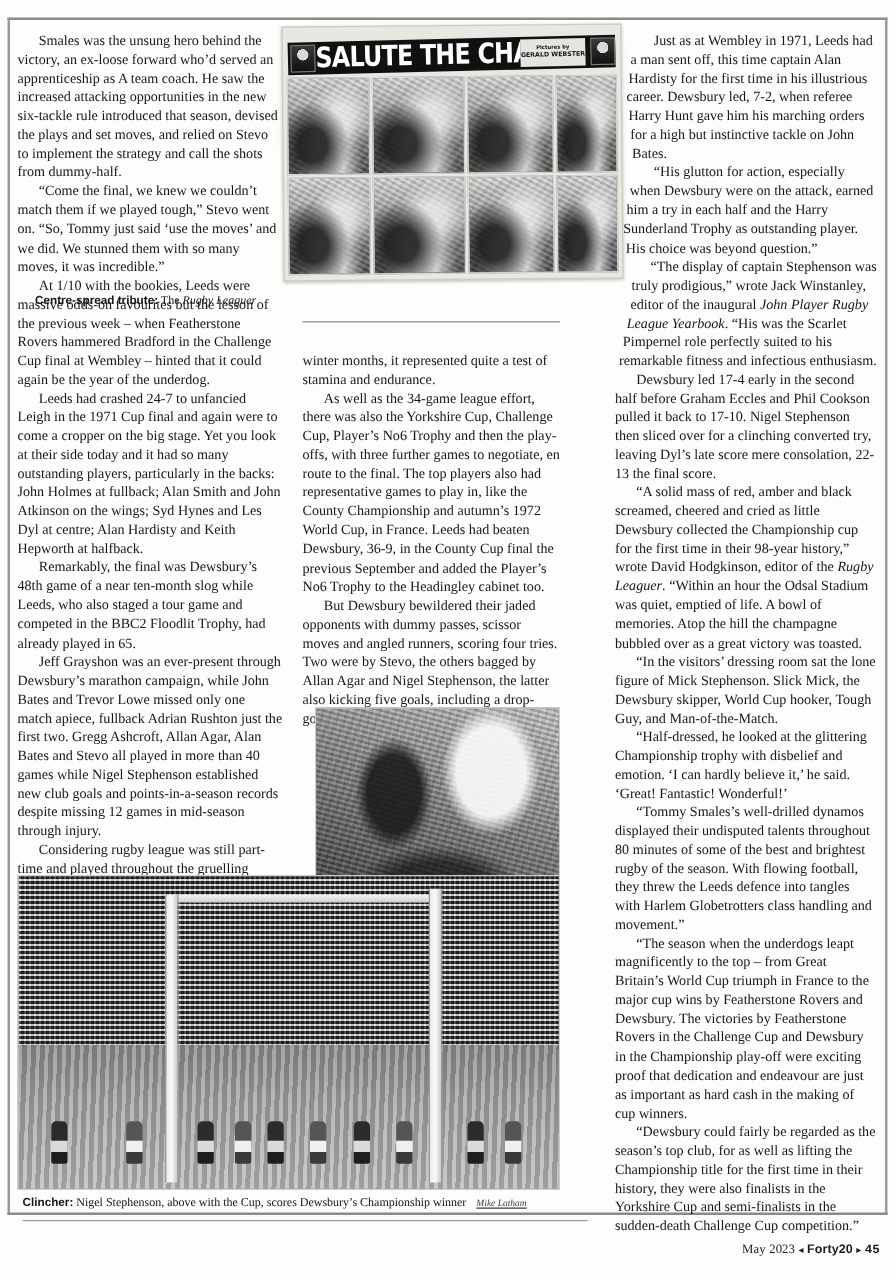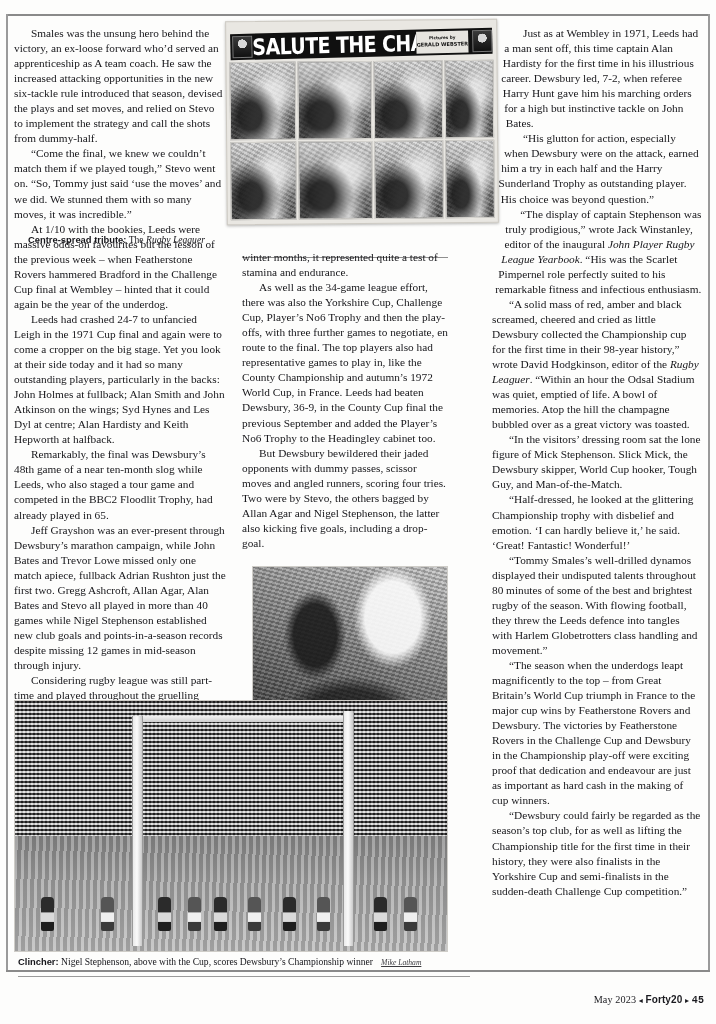--- a/index.html
+++ b/index.html
@@ -47,21 +47,21 @@
     line-height: 15.05px;
     color: #16161a;
     text-align: left;
     hyphens: none;
   }
   .col p { margin: 0; text-indent: 17px; }
   .col p.noindent { text-indent: 0; }
   i, .ital { font-style: italic; }
 
   #col-left   { left: 0px;   top: 0px;   width: 212px; }
-  #col-mid    { left: 228px; top: 224px; width: 206px; }
+  #col-mid    { left: 228px; top: 256px; width: 206px; }
   #col-right  { left: 478px; top: 0px;   width: 210px; }
 
   
   .wrap-shape {
     float: left;
     width: 14px; height: 258px;
     shape-outside: polygon(0 0, 100% 0, 60% 20%, 100% 42%, 35% 62%, 95% 80%, 20% 100%, 0 100%);
     -webkit-shape-outside: polygon(0 0, 100% 0, 60% 20%, 100% 42%, 35% 62%, 95% 80%, 20% 100%, 0 100%);
   }
 
@@ -319,20 +319,21 @@
 
     <div class="figure" id="fig-cup">
       <div class="cup-photo"></div>
     </div>
 
     <div class="col" id="col-right">
       <div class="wrap-shape"></div>
       <p>Just as at Wembley in 1971, Leeds had a man sent off, this time captain Alan Hardisty for the first time in his illustrious career. Dewsbury led, 7-2, when referee Harry Hunt gave him his marching orders for a high but instinctive tackle on John Bates.</p>
       <p>“His glutton for action, especially when Dewsbury were on the attack, earned him a try in each half and the Harry Sunderland Trophy as outstanding player. His choice was beyond question.”</p>
       <p>“The display of captain Stephenson was truly prodigious,” wrote Jack Winstanley, editor of the inaugural <i>John Player Rugby League Yearbook</i>. “His was the Scarlet Pimpernel role perfectly suited to his remarkable fitness and infectious enthusiasm.</p>
+      <p>Dewsbury led 17-4 early in the second half before Graham Eccles and Phil Cookson pulled it back to 17-10. Nigel Stephenson then sliced over for a clinching converted try, leaving Dyl’s late score mere consolation, 22-13 the final score.</p>
       <p>“A solid mass of red, amber and black screamed, cheered and cried as little Dewsbury collected the Championship cup for the first time in their 98-year history,” wrote David Hodgkinson, editor of the <i>Rugby Leaguer</i>. “Within an hour the Odsal Stadium was quiet, emptied of life. A bowl of memories. Atop the hill the champagne bubbled over as a great victory was toasted.</p>
       <p>“In the visitors’ dressing room sat the lone figure of Mick Stephenson. Slick Mick, the Dewsbury skipper, World Cup hooker, Tough Guy, and Man-of-the-Match.</p>
       <p>“Half-dressed, he looked at the glittering Championship trophy with disbelief and emotion. ‘I can hardly believe it,’ he said. ‘Great! Fantastic! Wonderful!’</p>
       <p>“Tommy Smales’s well-drilled dynamos displayed their undisputed talents throughout 80 minutes of some of the best and brightest rugby of the season. With flowing football, they threw the Leeds defence into tangles with Harlem Globetrotters class handling and movement.”</p>
       <p>“The season when the underdogs leapt magnificently to the top – from Great Britain’s World Cup triumph in France to the major cup wins by Featherstone Rovers and Dewsbury. The victories by Featherstone Rovers in the Challenge Cup and Dewsbury in the Championship play-off were exciting proof that dedication and endeavour are just as important as hard cash in the making of cup winners.</p>
       <p><span>“Dewsbury could fairly be regarded as the season’s top club, for as well as lifting the Championship title for the first time in their history, they were also finalists in the Yorkshire Cup and semi-finalists in the sudden-death Challenge Cup competition.”</span></p>
     </div>
 
     <div class="figure" id="fig-match">
       <div class="match-photo">

